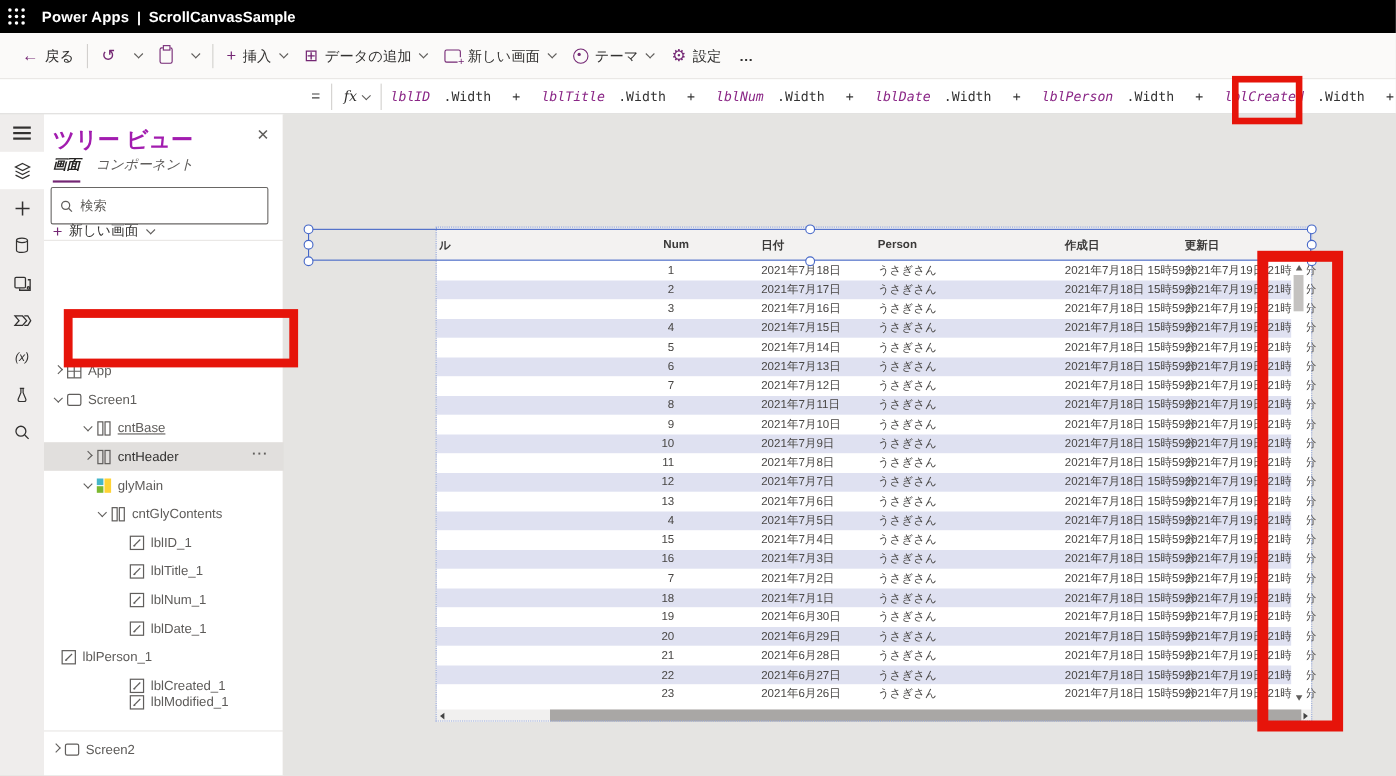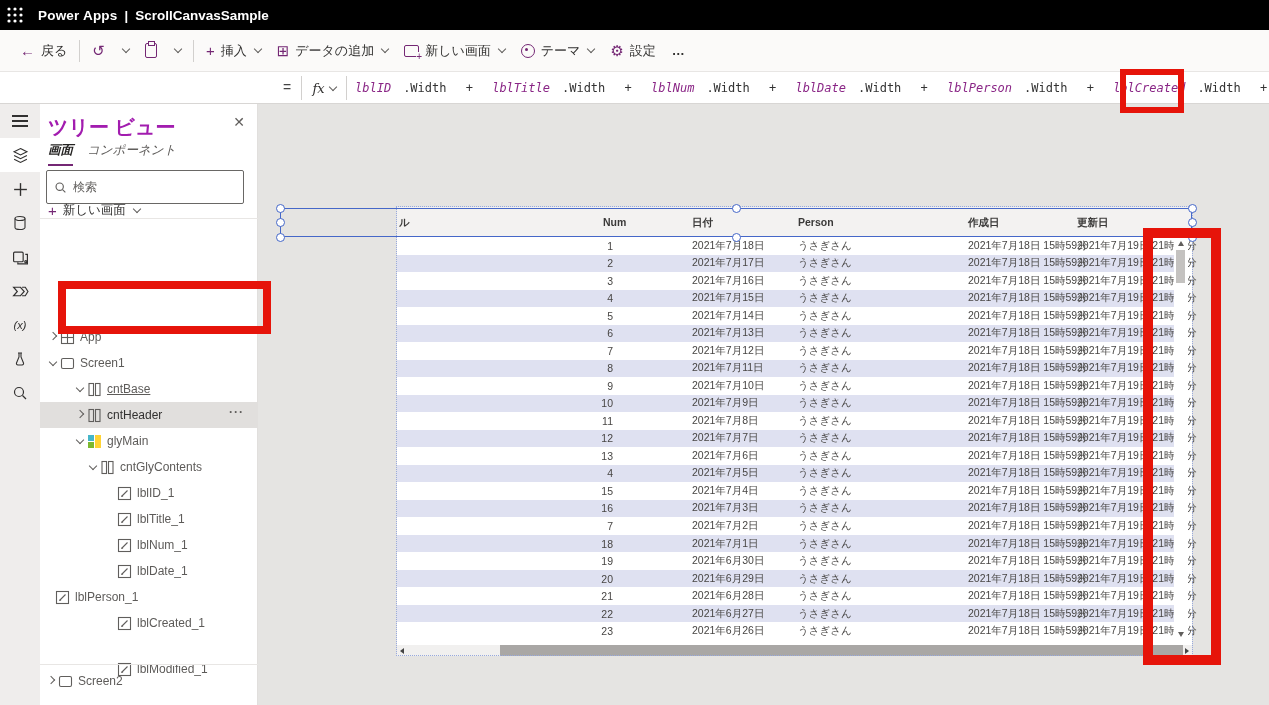--- a/index.html
+++ b/index.html
@@ -372,21 +372,21 @@
       </div>
       <div class="tree-row" style="top: 390px; padding-left: 62px;">
         <span class="tree-chev"></span>
         <span class="tree-icon"><svg width="15" height="15" viewBox="0 0 15 15" fill="none" stroke="#605e5c" stroke-width="1.1">
             <rect x="1.5" y="1.5" width="12" height="12"></rect>
             <line x1="4.5" y1="10.5" x2="10.5" y2="4.5"></line>
             <line x1="4.5" y1="10.5" x2="6" y2="9.8"></line>
           </svg></span>
         <span>lblCreated_1</span>
       </div>
-      <div class="tree-row" style="top: 436px; padding-left: 62px;">
+      <div class="tree-row" style="top: 405px; padding-left: 62px;">
         <span class="tree-chev"></span>
         <span class="tree-icon"><svg width="15" height="15" viewBox="0 0 15 15" fill="none" stroke="#605e5c" stroke-width="1.1">
             <rect x="1.5" y="1.5" width="12" height="12"></rect>
             <line x1="4.5" y1="10.5" x2="10.5" y2="4.5"></line>
             <line x1="4.5" y1="10.5" x2="6" y2="9.8"></line>
           </svg></span>
         <span>lblModified_1</span>
       </div>
       <div class="tree-row" style="top: 448px; padding-left: 3px;">
         <span class="tree-chev">

